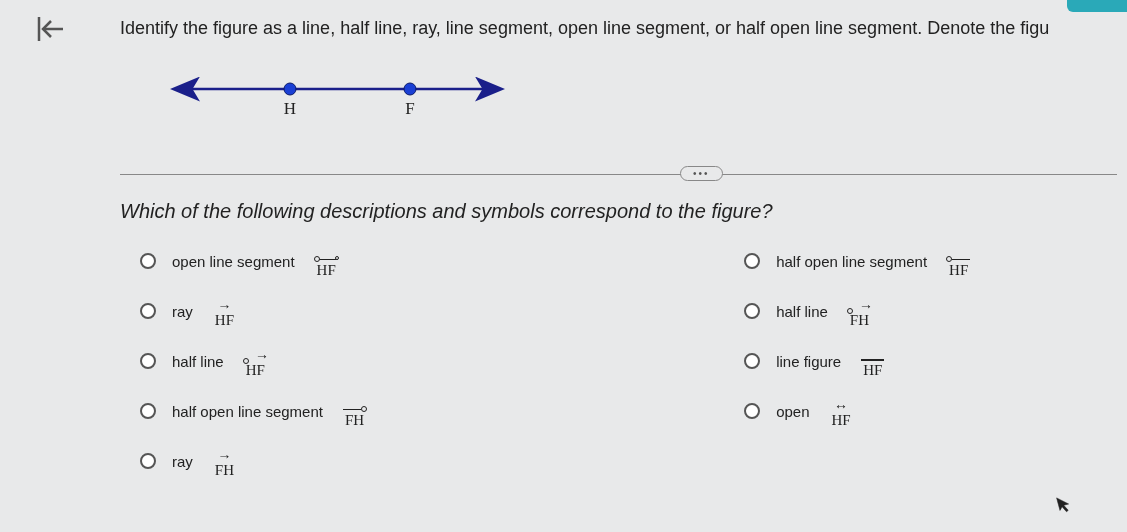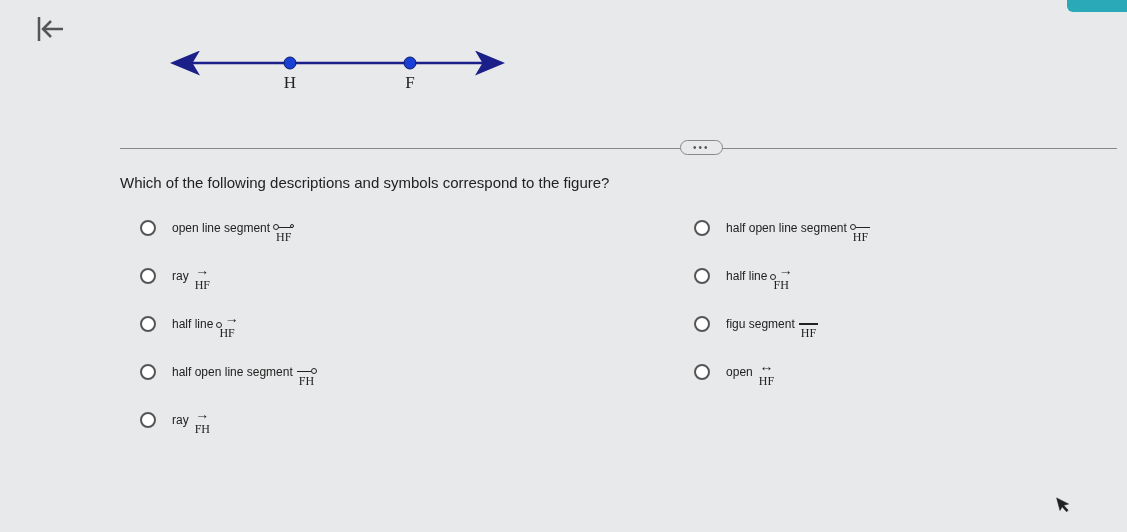--- a/index.html
+++ b/index.html
@@ -63,24 +63,25 @@
       top: -8px;
       background: #e8e9ea;
       border: 1px solid #888;
       border-radius: 10px;
       padding: 1px 12px;
       font-size: 10px;
       color: #555;
       letter-spacing: 2px;
     }
     .subquestion {
-      font-size: 15px;
+      font-size: 20px;
       color: #222;
       margin-top: 25px;
       margin-bottom: 20px;
+      font-style: italic;
     }
     .options-container {
       display: flex;
       gap: 120px;
     }
     .options-column {
       display: flex;
       flex-direction: column;
       gap: 14px;
     }
@@ -92,25 +93,25 @@
     .radio {
       width: 16px;
       height: 16px;
       border: 2px solid #555;
       border-radius: 50%;
       flex-shrink: 0;
       background: white;
       cursor: pointer;
     }
     .option-label {
-      font-size: 12px;
+      font-size: 15px;
       color: #222;
       display: flex;
       align-items: center;
-      gap: 6px;
+      gap: 22px;
       text-align: right;
     }
     .math-symbol {
       position: relative;
       display: inline-block;
       font-family: 'Times New Roman', serif;
       margin-top: 19px;
     }
     .over-openopen::before {
       content: '';
@@ -246,20 +247,21 @@
 
 <div class="back-button">
   <svg width="32" height="28" viewBox="0 0 32 28">
     <line x1="4" y1="2" x2="4" y2="26" stroke="#555" stroke-width="2.5"></line>
     <line x1="28" y1="14" x2="8" y2="14" stroke="#555" stroke-width="2.5"></line>
     <polyline points="16,6 8,14 16,22" fill="none" stroke="#555" stroke-width="2.5"></polyline>
   </svg>
 </div>
 
 <div class="content">
+  <div class="question-text">Identify the figure as a line, half line, ray, line segment, open line segment, or half open line segment. Denote the figu</div>
 
   <div class="figure-area">
     <svg width="360" height="70" viewBox="0 0 360 70">
       <defs>
         <marker id="arrowR" markerWidth="12" markerHeight="10" refX="10" refY="5" orient="auto">
           <path d="M0,0 L12,5 L0,10 L3,5 Z" fill="#1a1f8a"></path>
         </marker>
         <marker id="arrowL" markerWidth="12" markerHeight="10" refX="2" refY="5" orient="auto">
           <path d="M12,0 L0,5 L12,10 L9,5 Z" fill="#1a1f8a"></path>
         </marker>
@@ -329,21 +331,21 @@
       <div class="option-row">
         <div class="radio"></div>
         <div class="option-label">
           <span>half line</span>
           <span class="math-symbol over-halfline">FH</span>
         </div>
       </div>
       <div class="option-row">
         <div class="radio"></div>
         <div class="option-label">
-          <span>figu segment</span>
+          <span>line figure</span>
           <span class="math-symbol over-segment">HF</span>
         </div>
       </div>
       <div class="option-row">
         <div class="radio"></div>
         <div class="option-label">
           <span>open</span>
           <span class="math-symbol over-line">HF</span>
         </div>
       </div>

